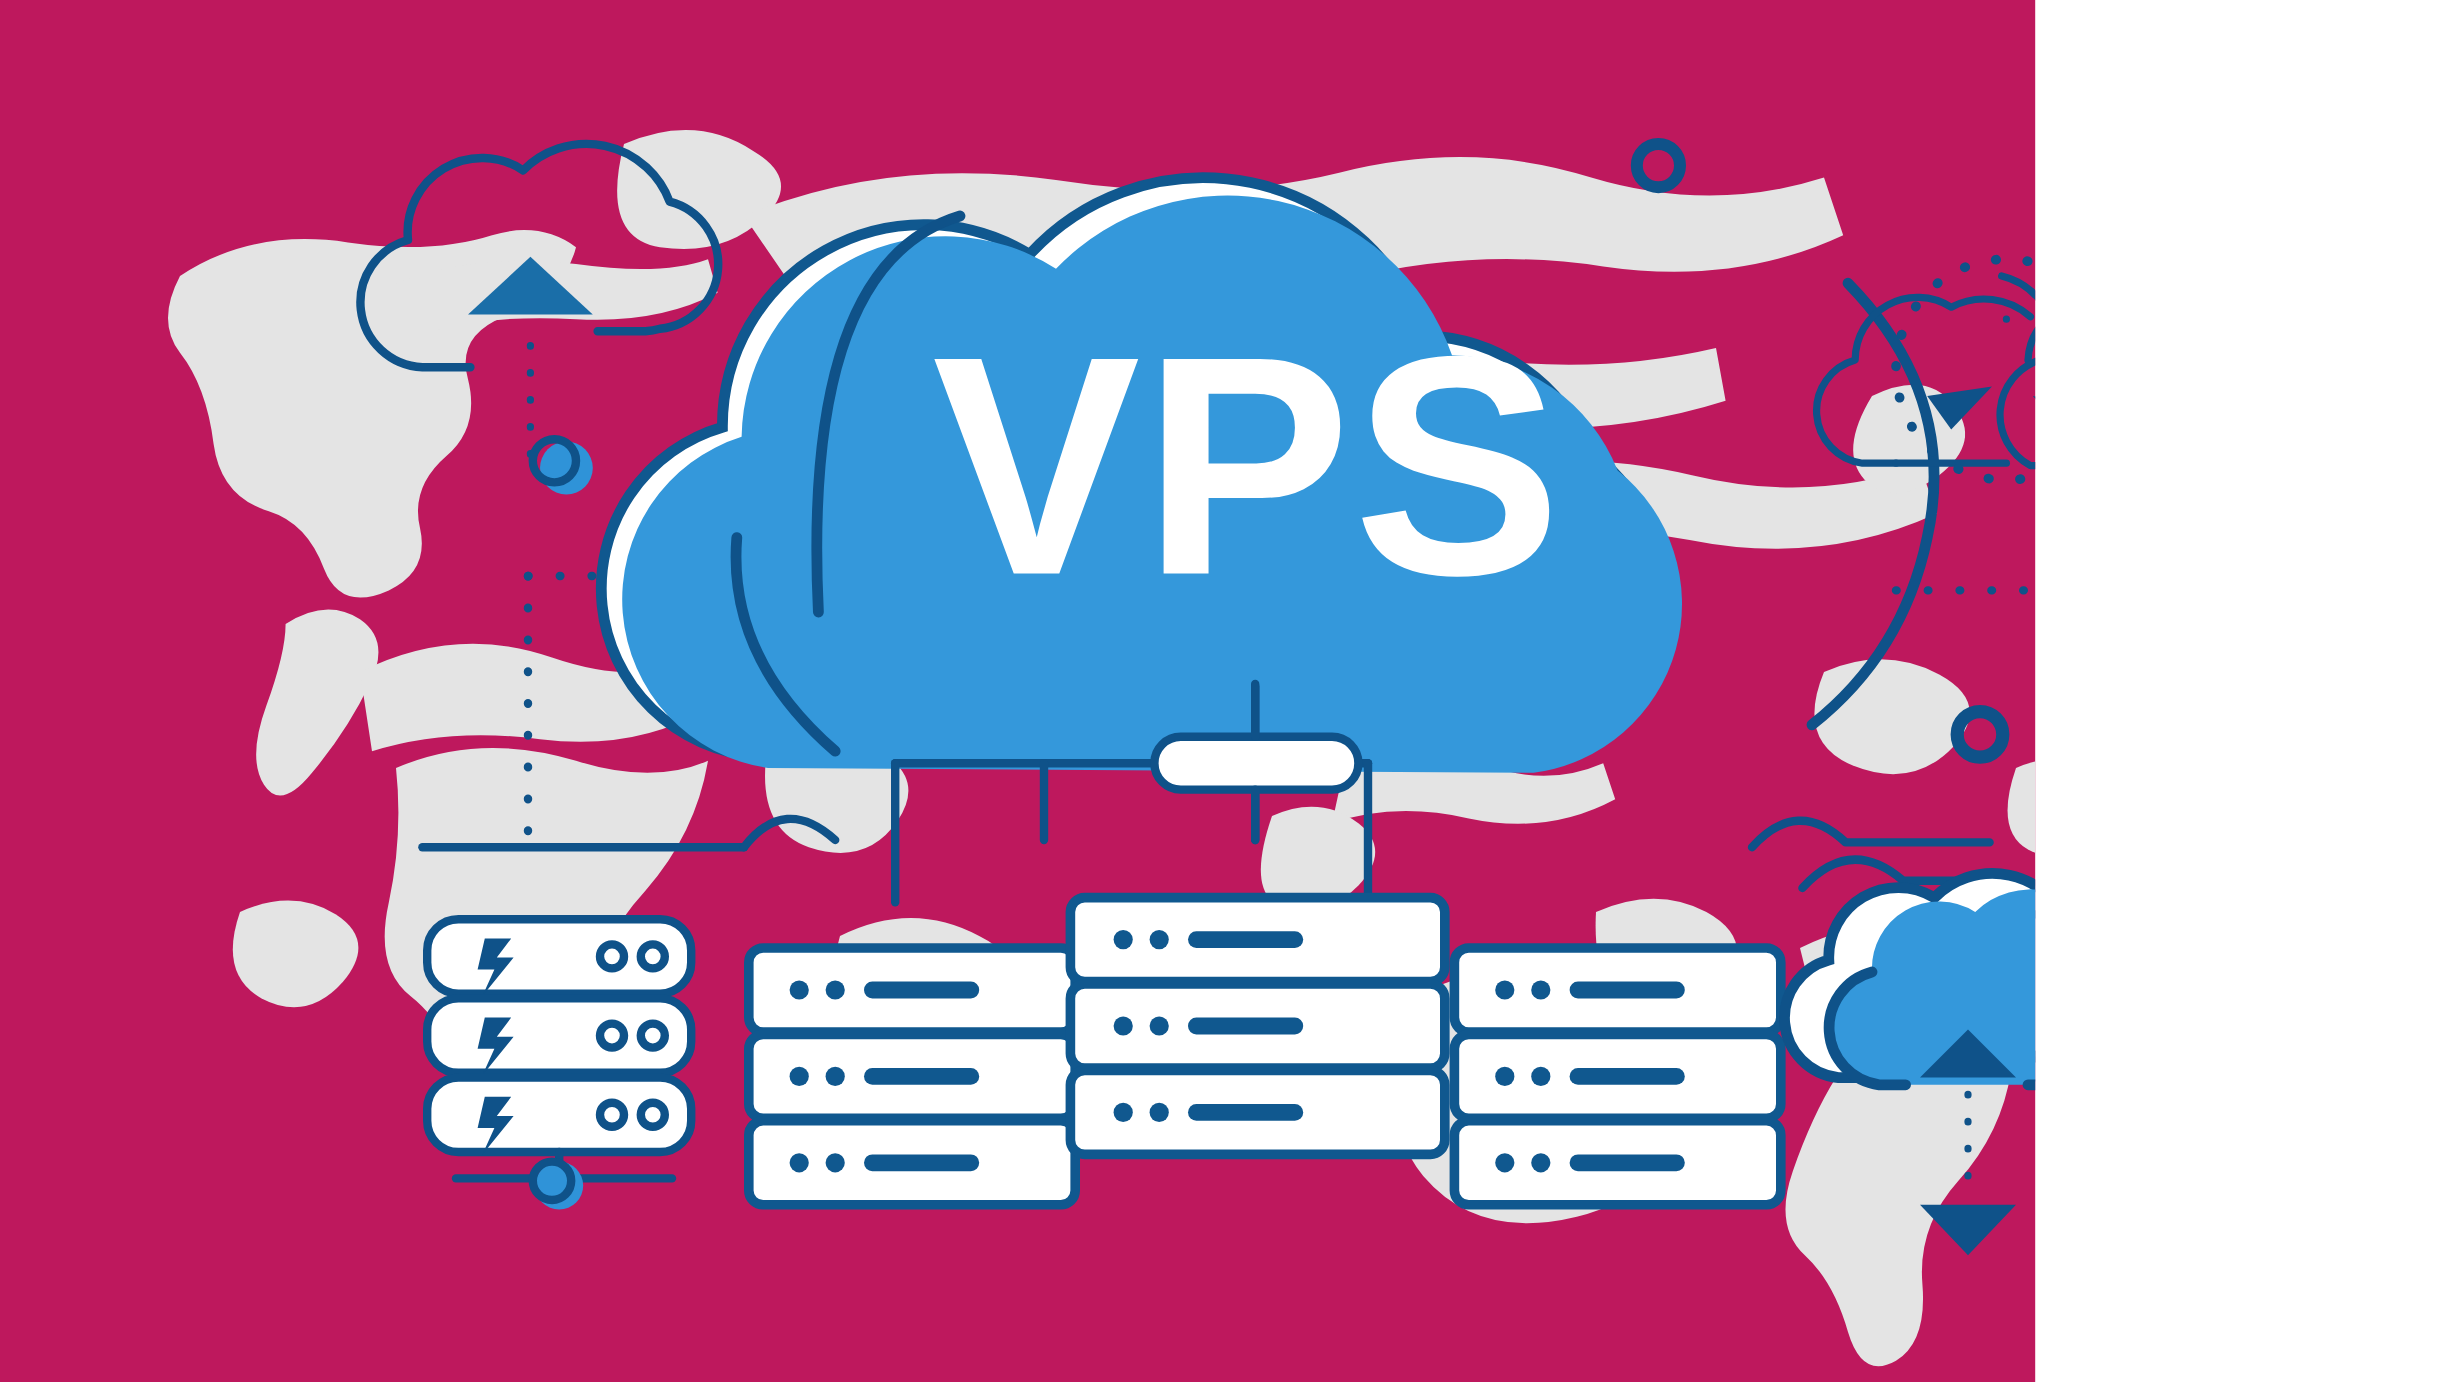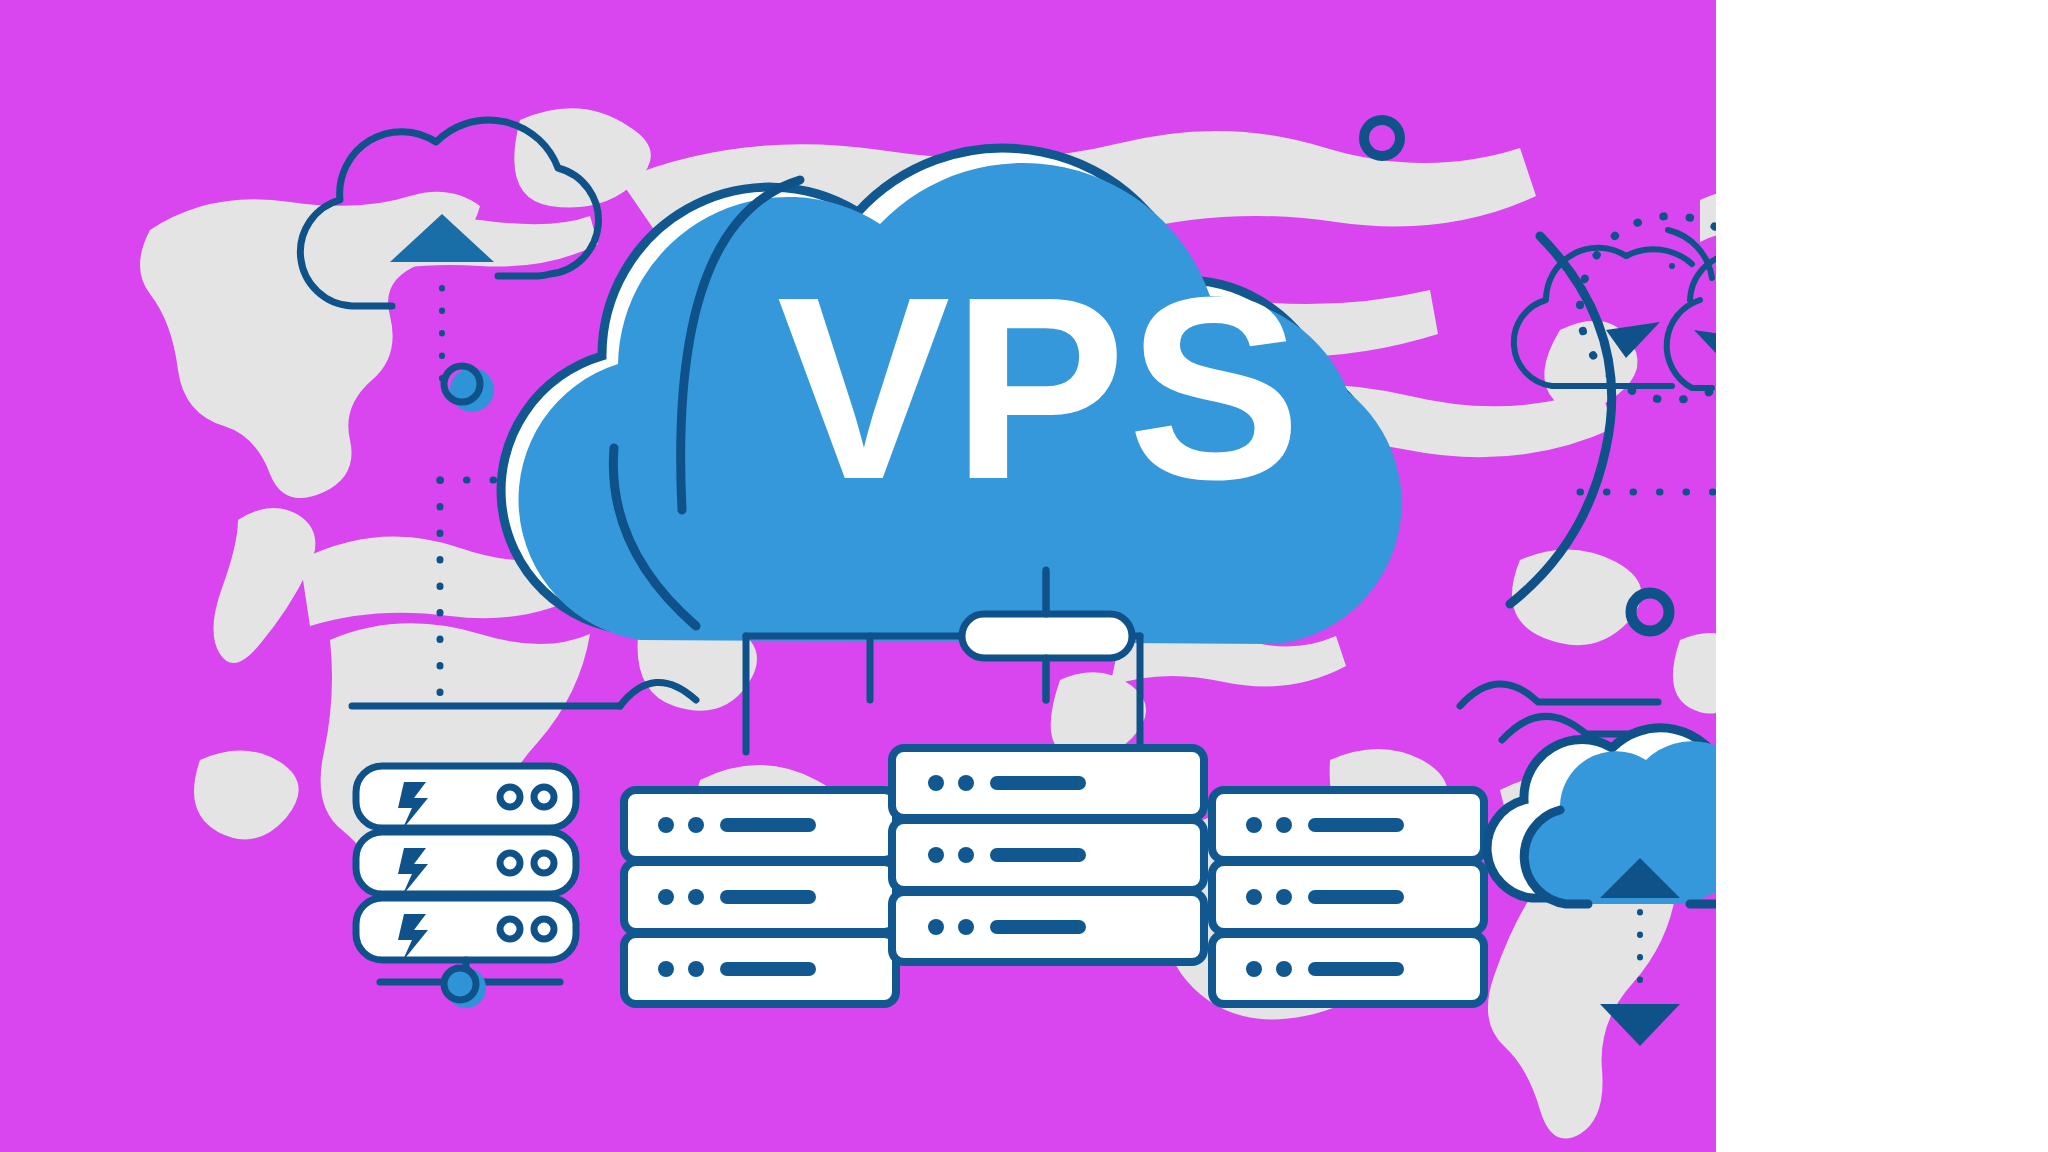--- a/index.html
+++ b/index.html
@@ -8,23 +8,22 @@
     padding: 0;
     background: #ffffff;
   }
   body {
     font-family: "Liberation Sans", sans-serif;
   }
   #stage {
     position: relative;
     width: 1696px;
     height: 1152px;
-    background: #d946ef;
+    background: #be185d;
     overflow: hidden;
-    padding-left: 20px;
   }
   #stage > svg {
     position: absolute;
     left: 0;
     top: 0;
     width: 2048px;
     height: 1152px;
   }
   .vps-label {
     font-family: "Liberation Sans", sans-serif;

